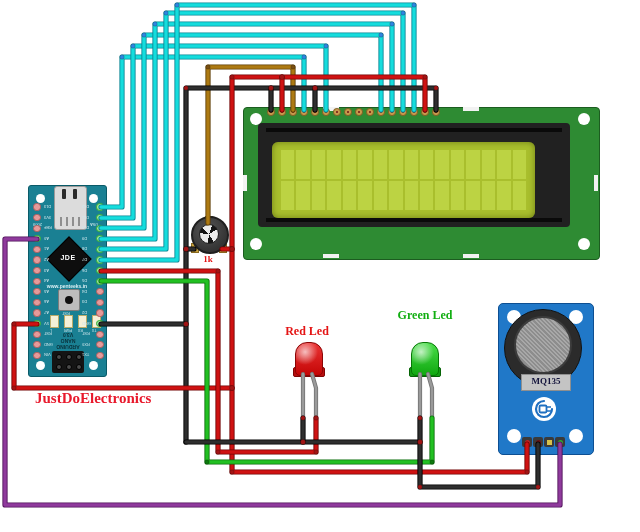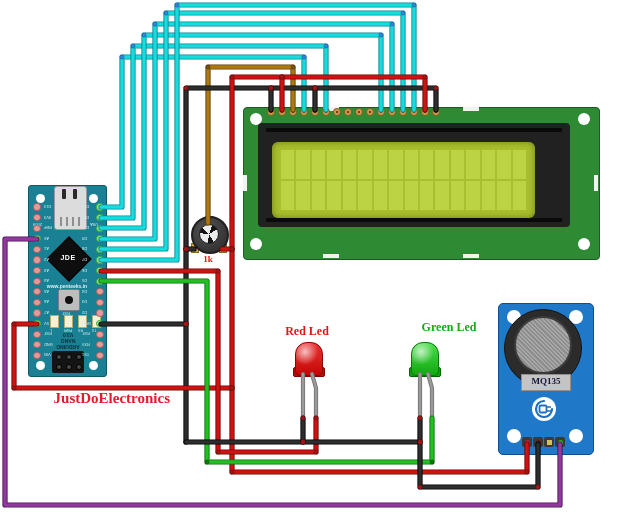--- a/index.html
+++ b/index.html
@@ -42,21 +42,21 @@
   .led-flange{border-radius:2px;}
   
   .mq-board{background:#2078c8;border:1px solid #0d4f92;border-radius:5px;}
   .mq-sensor{background:#2b2b2b;border:1px solid #121212;border-radius:50%;}
   .mq-mesh{border-radius:50%;border:2px solid #3c3c3c;background:
      repeating-linear-gradient(45deg,#8d8d8d 0 1.5px,#a8a8a8 1.5px 3px),
      repeating-linear-gradient(-45deg,rgba(80,80,80,.5) 0 1.5px,rgba(190,190,190,.4) 1.5px 3px);}
   .mq-plate{background:#c4c4c4;border:1px solid #8f8f8f;}
   .mq-plate-text{color:#14143c;font-weight:bold;font-size:9px;font-family:"Liberation Serif",serif;text-align:center;line-height:13px;}
   .mq-pin{background:#3a3a3a;border-radius:2px;}
-  .brand{color:#e8192c;font-weight:bold;font-size:15px;font-family:"Liberation Serif",serif;white-space:nowrap;text-align:right;}
+  .brand{color:#e8192c;font-weight:bold;font-size:15px;font-family:"Liberation Serif",serif;white-space:nowrap;text-align:left;}
   svg.wiring{position:absolute;left:0;top:0;pointer-events:none;}
 </style>
 </head>
 <body>
 
 <div id="stage">
 
   
   <div class="grp">
     <div class="abs nano-board" style="left:28px;top:185px;width:77px;height:190px;"></div>
@@ -195,21 +195,21 @@
   </div>
 
   
   <div class="grp">
     <div class="abs led-label" style="left:283px;top:324px;width:48px;color:#e41414;">Red Led</div>
     <div class="abs led-flange" style="left:293px;top:367px;width:30px;height:8px;background:#b80f0f;border:1px solid #7e0505;"></div>
     <div class="abs led-bulb" style="left:295px;top:342px;width:26px;height:32px;border:1px solid #8a0404;
                 background:radial-gradient(circle at 35% 28%,rgba(255,255,255,.7),rgba(255,255,255,0) 45%),linear-gradient(#ea3434,#c40606);"></div>
   </div>
   <div class="grp">
-    <div class="abs led-label" style="left:397px;top:320px;width:56px;color:#12ae12;margin-left:24px;">Green Led</div>
+    <div class="abs led-label" style="left:397px;top:308px;width:56px;color:#12ae12;">Green Led</div>
     <div class="abs led-flange" style="left:409px;top:367px;width:30px;height:8px;background:#14a014;border:1px solid #066406;"></div>
     <div class="abs led-bulb" style="left:411px;top:342px;width:26px;height:32px;border:1px solid #067806;
                 background:radial-gradient(circle at 35% 28%,rgba(255,255,255,.7),rgba(255,255,255,0) 45%),linear-gradient(#4ade4a,#10a810);"></div>
   </div>
 
   
   <div class="grp">
     <div class="abs mq-board" style="left:498px;top:303px;width:94px;height:150px;"></div>
     <div class="abs hole" style="left:507px;top:310px;width:14px;height:14px;"></div>
     <div class="abs hole" style="left:569px;top:310px;width:14px;height:14px;"></div>

